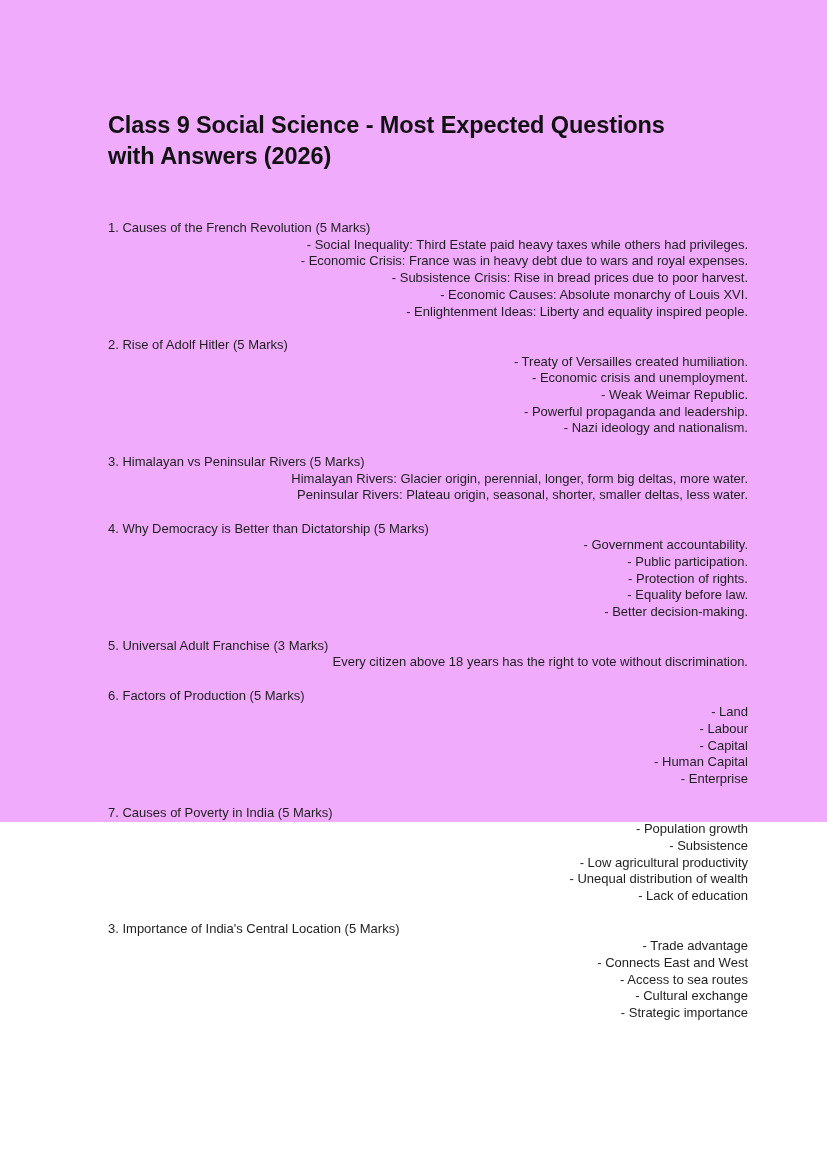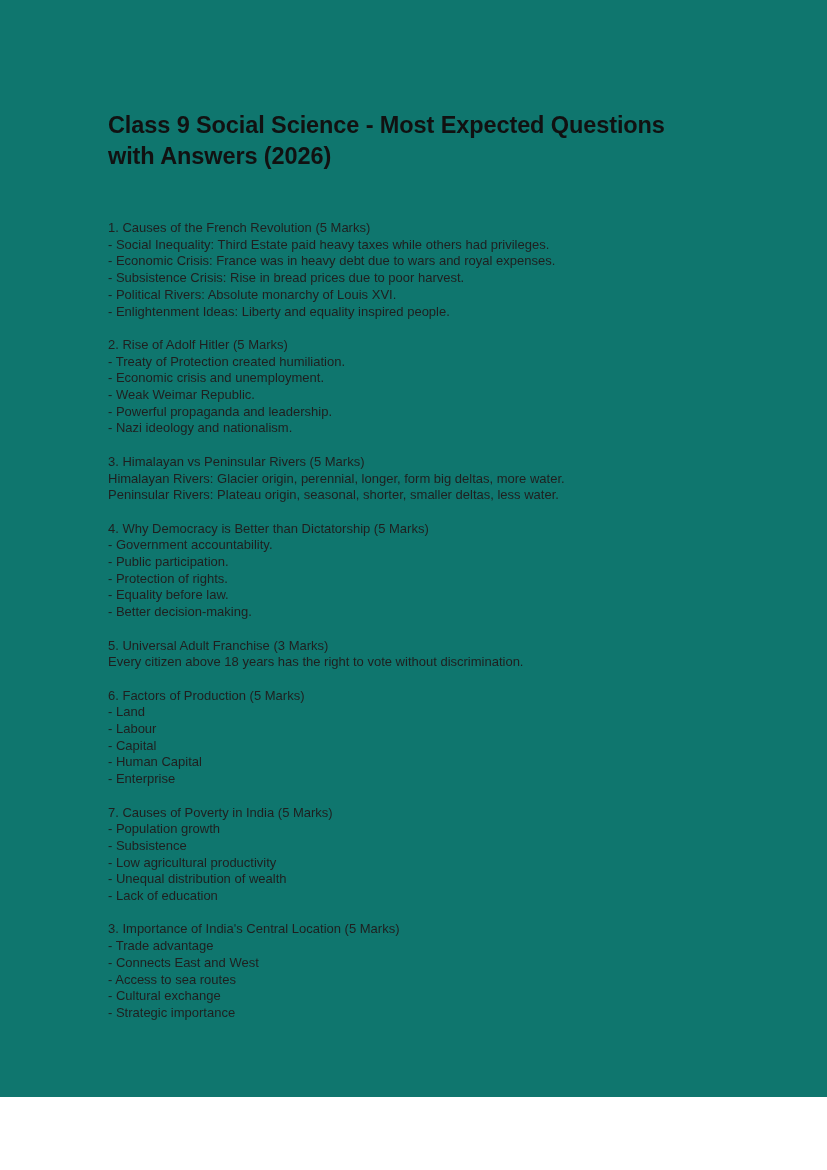--- a/index.html
+++ b/index.html
@@ -13,22 +13,22 @@
     font-family: "Liberation Sans", sans-serif;
     color: #1a1a1a;
     position: relative;
     overflow: hidden;
   }
   .page {
     position: absolute;
     left: 0;
     top: 0;
     width: 827px;
-    height: 1097px;
-    background: #0f766e;
+    height: 822px;
+    background: #f0abfc;
   }
   .doc-title {
     position: absolute;
     left: 108px;
     top: 110px;
     width: 620px;
     font-size: 23.5px;
     font-weight: bold;
     line-height: 31px;
     letter-spacing: -0.1px;
@@ -43,20 +43,21 @@
   }
   .section {
     margin: 0 0 16.7px 0;
   }
   .line {
     font-size: 13px;
     line-height: 16.7px;
     color: #1f1f1f;
     white-space: pre;
     font-weight: normal;
+    text-align: right;
   }
   .heading-line {
     font-size: 13px;
     line-height: 16.7px;
     color: #1f1f1f;
     white-space: pre;
   }
 </style>
 </head>
 <body>
@@ -65,26 +66,26 @@
 
   <div class="doc-title"><span>Class 9 Social Science - Most Expected Questions</span>
 <span>with Answers (2026)</span></div>
 
   <div class="body-block">
       <div class="section">
         <div class="heading-line">1. Causes of the French Revolution (5 Marks)</div>
         <div class="line">- Social Inequality: Third Estate paid heavy taxes while others had privileges.</div>
         <div class="line">- Economic Crisis: France was in heavy debt due to wars and royal expenses.</div>
         <div class="line">- Subsistence Crisis: Rise in bread prices due to poor harvest.</div>
-        <div class="line">- Political Rivers: Absolute monarchy of Louis XVI.</div>
+        <div class="line">- Economic Causes: Absolute monarchy of Louis XVI.</div>
         <div class="line">- Enlightenment Ideas: Liberty and equality inspired people.</div>
       </div>
       <div class="section">
         <div class="heading-line">2. Rise of Adolf Hitler (5 Marks)</div>
-        <div class="line">- Treaty of Protection created humiliation.</div>
+        <div class="line">- Treaty of Versailles created humiliation.</div>
         <div class="line">- Economic crisis and unemployment.</div>
         <div class="line">- Weak Weimar Republic.</div>
         <div class="line">- Powerful propaganda and leadership.</div>
         <div class="line">- Nazi ideology and nationalism.</div>
       </div>
       <div class="section">
         <div class="heading-line">3. Himalayan vs Peninsular Rivers (5 Marks)</div>
         <div class="line">Himalayan Rivers: Glacier origin, perennial, longer, form big deltas, more water.</div>
         <div class="line">Peninsular Rivers: Plateau origin, seasonal, shorter, smaller deltas, less water.</div>
       </div>

